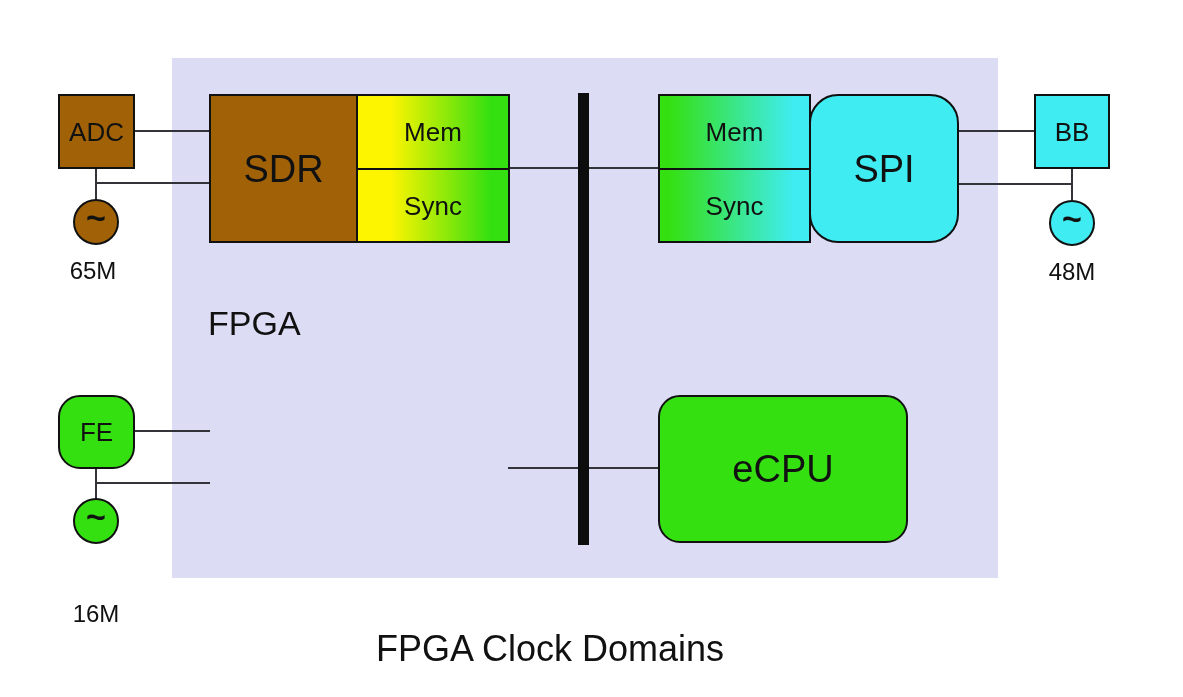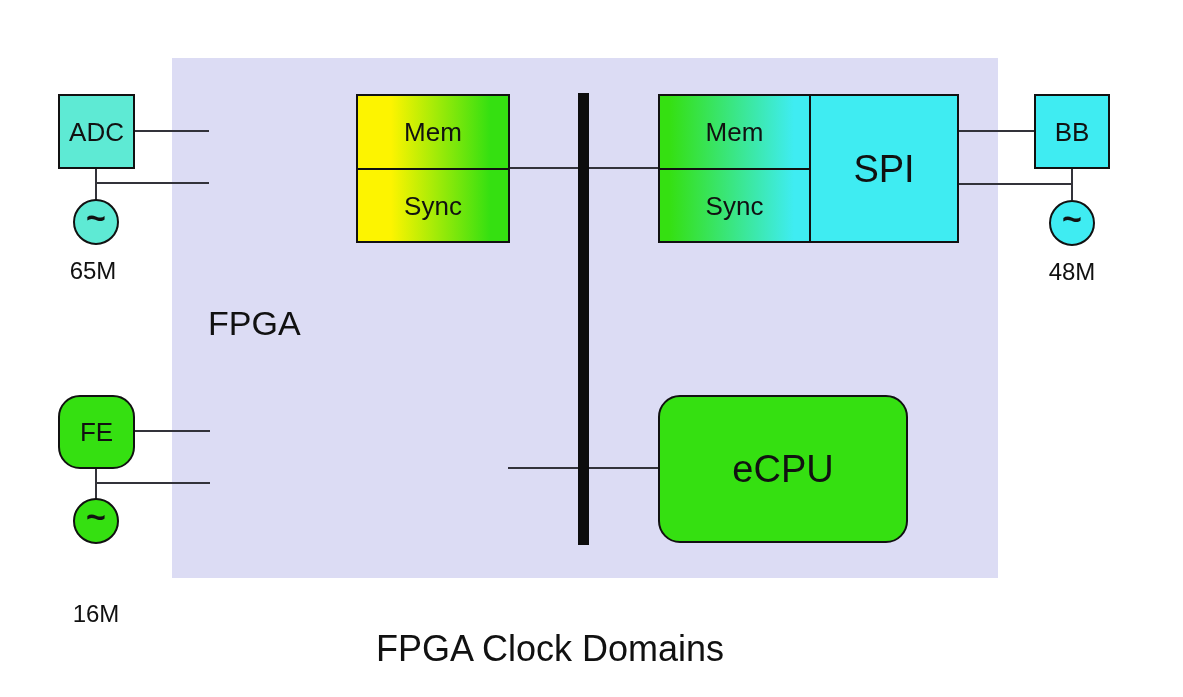--- a/index.html
+++ b/index.html
@@ -11,21 +11,21 @@
     position:absolute;left:172px;top:58px;width:826px;height:520px;
     background:#dcdcf4;z-index:0;
   }
   .line{position:absolute;background:#33333a;z-index:1;}
   .bus-bar{position:absolute;left:578px;top:93px;width:11px;height:452px;background:#0d0d0d;z-index:2;}
   .box{
     position:absolute;border:2px solid #111;box-sizing:border-box;
     display:flex;align-items:center;justify-content:center;z-index:3;
     line-height:1;
   }
-  .fill-yellow{background:#5eead4;}
+  .fill-yellow{background:#a16207;}
   .fill-green{background:#35e011;border-radius:22px;}
   .fill-cyan{background:#3fecf2;}
   .grad-yg{background:linear-gradient(90deg,#fdf400 22%,#35e011 88%);}
   .grad-gc{background:linear-gradient(90deg,#35e011 6%,#3fecf2 90%);}
   .label-lg{font-size:38px;}
   .label-md{font-size:26px;}
   .circle{
     position:absolute;width:46px;height:46px;border-radius:50%;
     border:2px solid #111;box-sizing:border-box;z-index:3;
     display:flex;align-items:center;justify-content:center;
@@ -58,34 +58,37 @@
   <div class="line" style="left:135px;top:430px;width:75px;height:2px;"></div>
   <div class="line" style="left:95px;top:468px;width:2px;height:31px;"></div>
   <div class="line" style="left:95px;top:482px;width:115px;height:2px;"></div>
   <div class="line" style="left:508px;top:467px;width:150px;height:2px;"></div>
 
   <div class="bus-bar"></div>
 
   <div class="box fill-yellow label-md" style="left:58px;top:94px;width:77px;height:75px;">
     <span>ADC</span>
   </div>
+  <div class="box fill-yellow label-lg" style="left:209px;top:94px;width:149px;height:149px;">
+    <span>SDR</span>
+  </div>
   <div class="box grad-yg label-md" style="left:356px;top:94px;width:154px;height:76px;">
     <span>Mem</span>
   </div>
   <div class="box grad-yg label-md" style="left:356px;top:168px;width:154px;height:75px;">
     <span>Sync</span>
   </div>
 
   <div class="box grad-gc label-md" style="left:658px;top:94px;width:153px;height:76px;">
     <span>Mem</span>
   </div>
   <div class="box grad-gc label-md" style="left:658px;top:168px;width:153px;height:75px;">
     <span>Sync</span>
   </div>
-  <div class="box fill-cyan label-lg" style="left:809px;top:94px;width:150px;height:149px;">
+  <div class="box fill-cyan label-lg" style="left:809px;top:94px;width:150px;height:149px;border-radius:29px;">
     <span>SPI</span>
   </div>
   <div class="box fill-cyan label-md" style="left:1034px;top:94px;width:76px;height:75px;">
     <span>BB</span>
   </div>
 
   <div class="box fill-green label-md" style="left:58px;top:395px;width:77px;height:74px;">
     <span>FE</span>
   </div>
   <div class="box fill-green label-lg" style="left:658px;top:395px;width:250px;height:148px;">

